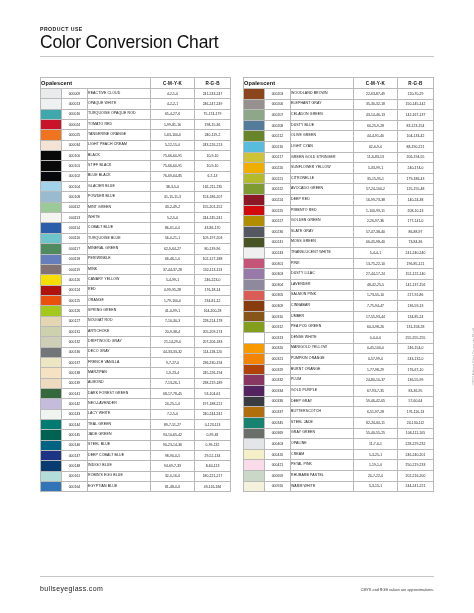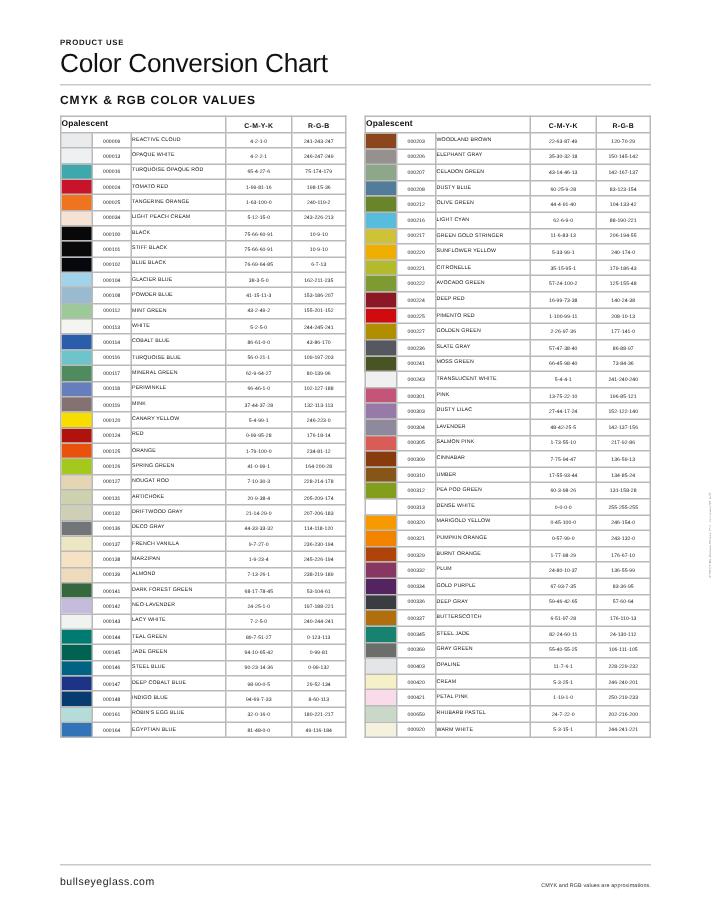--- a/index.html
+++ b/index.html
@@ -141,21 +141,20 @@
 </head>
 <body>
 
 <div id="page">
 
   <div class="header">
     <p class="eyebrow">PRODUCT USE</p>
     <h1 class="title">Color Conversion Chart</h1>
   </div>
   <div class="rule-top"></div>
-  <div class="subtitle">CMYK &amp; RGB COLOR VALUES</div>
 
   <div class="tables">
 
     <table class="cc">
       <colgroup>
         <col class="c-swatch">
           <col class="c-code">
           <col class="c-name">
           <col class="c-cmyk">
           <col class="c-rgb">

